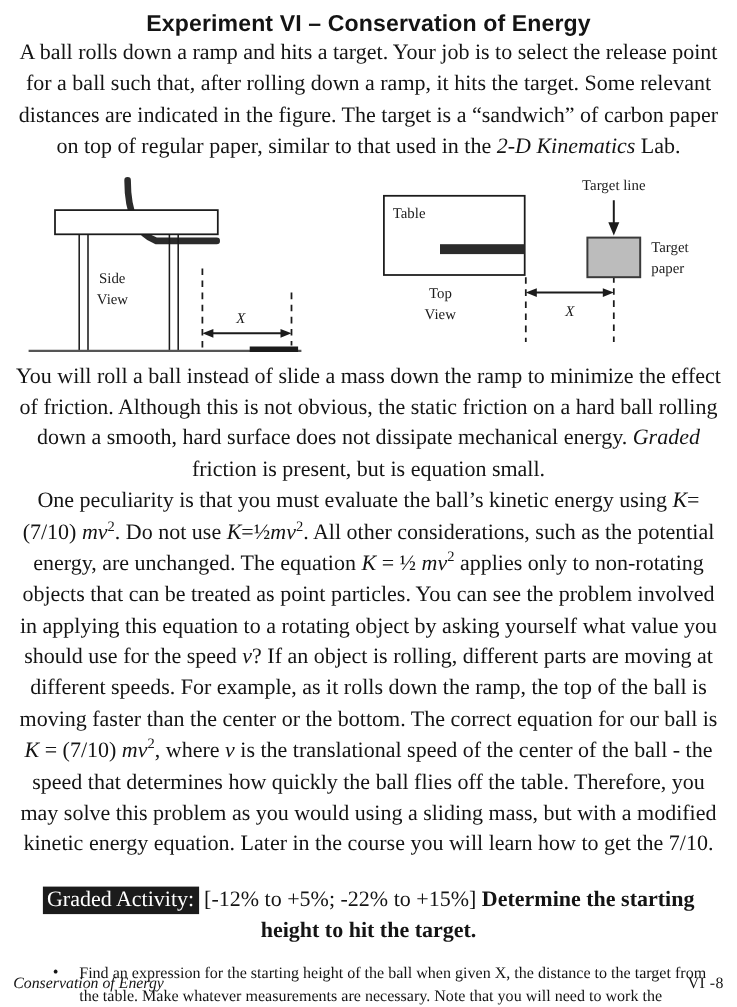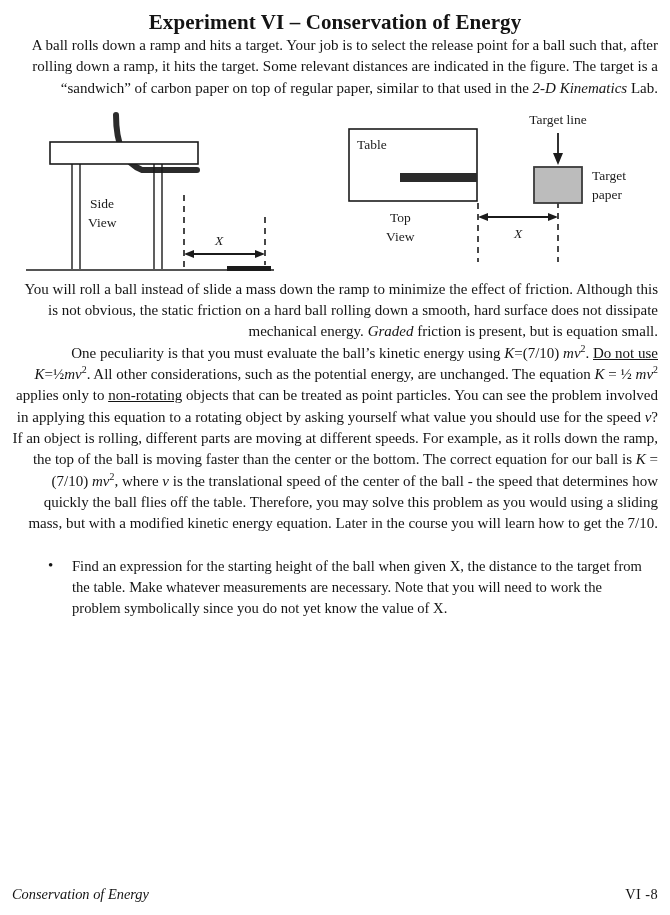--- a/index.html
+++ b/index.html
@@ -21,33 +21,33 @@
     height: 915px;
     box-sizing: border-box;
     padding: 0 12px;
   }
   h1.title {
     margin: 10px 0 0 0;
     text-align: center;
     font-size: 21px;
     font-weight: bold;
     letter-spacing: 0.1px;
-    font-family: Liberation Serif, serif;
+    font-family: Liberation Sans, sans-serif;
   }
   p.body {
-    font-size: 15px;
+    font-size: 20px;
     line-height: 1.42;
     margin: 0;
-    text-align: right;
+    text-align: center;
   }
   .para-intro { margin-top: 18px; }
   .para-friction { margin-top: 6px; }
   .para-peculiar { margin-top: 17px; }
   .it { font-style: italic; }
-  .ul { text-decoration: underline; }
+  .ul { }
   sup { font-size: 0.66em; vertical-align: super; line-height: 0; }
 
   
   .figure {
     position: relative;
     width: 646px;
     height: 172px;
     margin-top: 8px;
   }
   .figure svg { display: block; }
@@ -178,20 +178,21 @@
       <text x="580" y="73" class="fig-label" fill="#1b1b1b">Target</text>
       <text x="580" y="92" class="fig-label" fill="#1b1b1b">paper</text>
     </svg>
   </div>
 
   <p class="body para-friction"><span>You will roll a ball instead of slide a mass down the ramp to minimize the effect of friction. Although this is not obvious, the static friction on a hard ball rolling down a smooth, hard surface does not dissipate mechanical energy. </span><span class="it">Graded</span><span> friction is present, but is equation small.</span></p>
 
   <p class="body para-peculiar"><span>One peculiarity is that you must evaluate the ball’s kinetic energy using </span><span class="it">K</span><span>=(7/10) </span><span class="it">mv</span><sup>2</sup><span>. </span><span class="ul">Do not use</span><span class="it"> K</span><span>=½</span><span class="it">mv</span><sup>2</sup><span>. All other considerations, such as the potential energy, are unchanged. The equation </span><span class="it">K</span><span> = ½ </span><span class="it">mv</span><sup>2</sup><span> applies only to </span><span class="ul">non-rotating</span><span> objects that can be treated as point particles. You can see the problem involved in applying this equation to a rotating object by asking yourself what value you should use for the speed </span><span class="it">v</span><span>? If an object is rolling, different parts are moving at different speeds.  For example, as it rolls down the ramp, the top of the ball is moving faster than the center or the bottom. The correct equation for our ball is </span><span class="it">K</span><span> = (7/10) </span><span class="it">mv</span><sup>2</sup><span>, where </span><span class="it">v</span><span> is the translational speed of the center of the ball - the speed that determines how quickly the ball flies off the table. Therefore, you may solve this problem as you would using a sliding mass, but with a modified kinetic energy equation. Later in the course you will learn how to get the 7/10.</span></p>
 
   <div class="graded-block">
+    <p class="body"><span class="graded-tag">Graded Activity:</span><span>&nbsp;</span><span class="graded-range">[-12% to +5%; -22% to +15%]</span><span> </span><span class="graded-bold">Determine the starting height to hit the target.</span></p>
 
     <ul class="bullets">
       <li>Find an expression for the starting height of the ball when given X, the distance to the target from the table. Make whatever measurements are necessary. Note that you will need to work the problem symbolically since you do not yet know the value of X.</li>
     </ul>
   </div>
 
   <div class="footer">
     <span class="footer-left">Conservation of Energy</span>
     <span class="footer-right">VI -8</span>
   </div>

